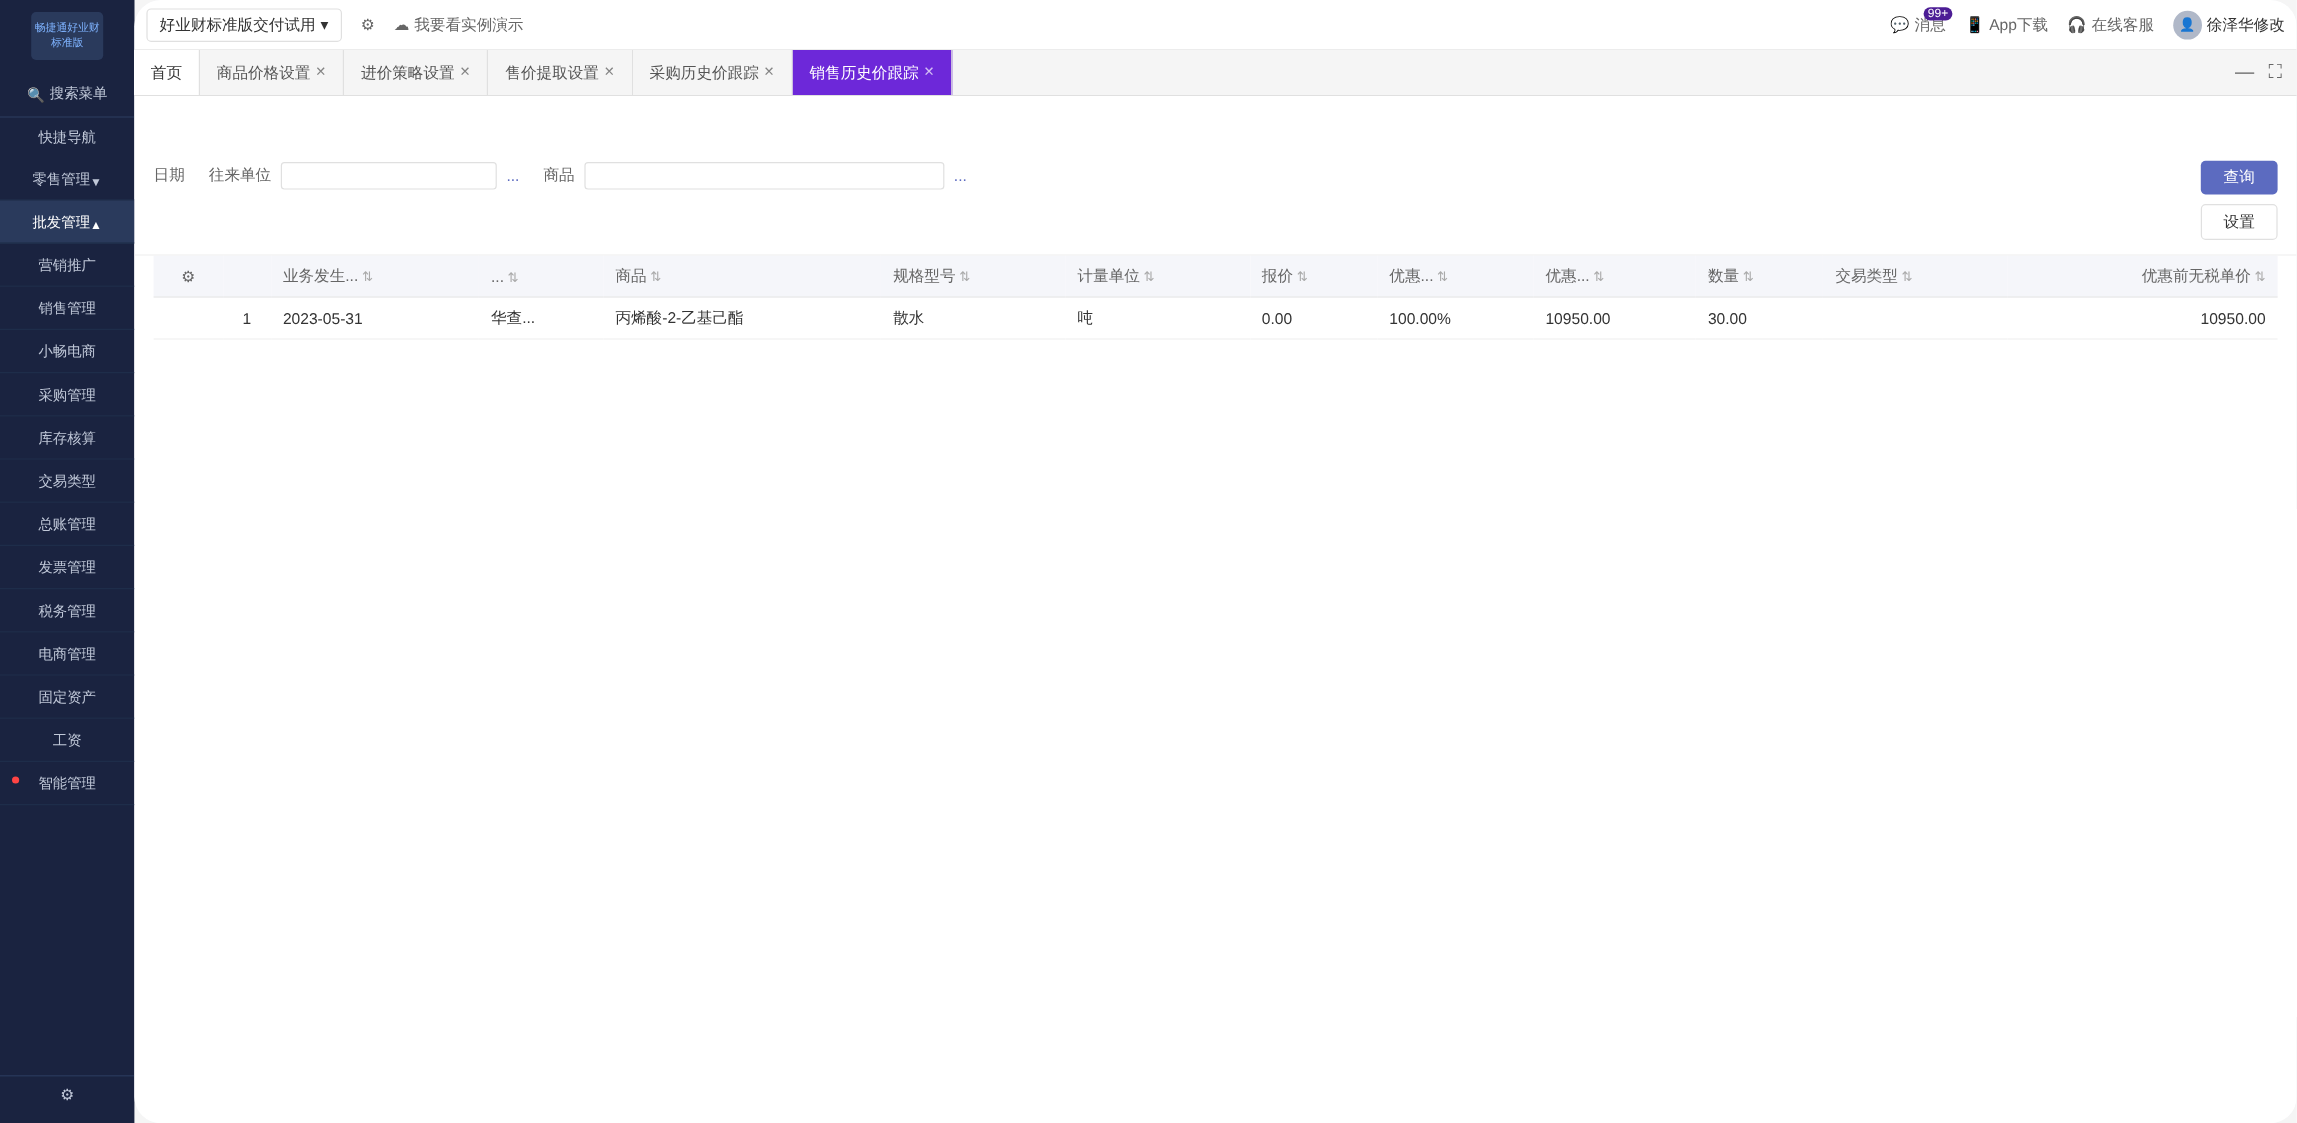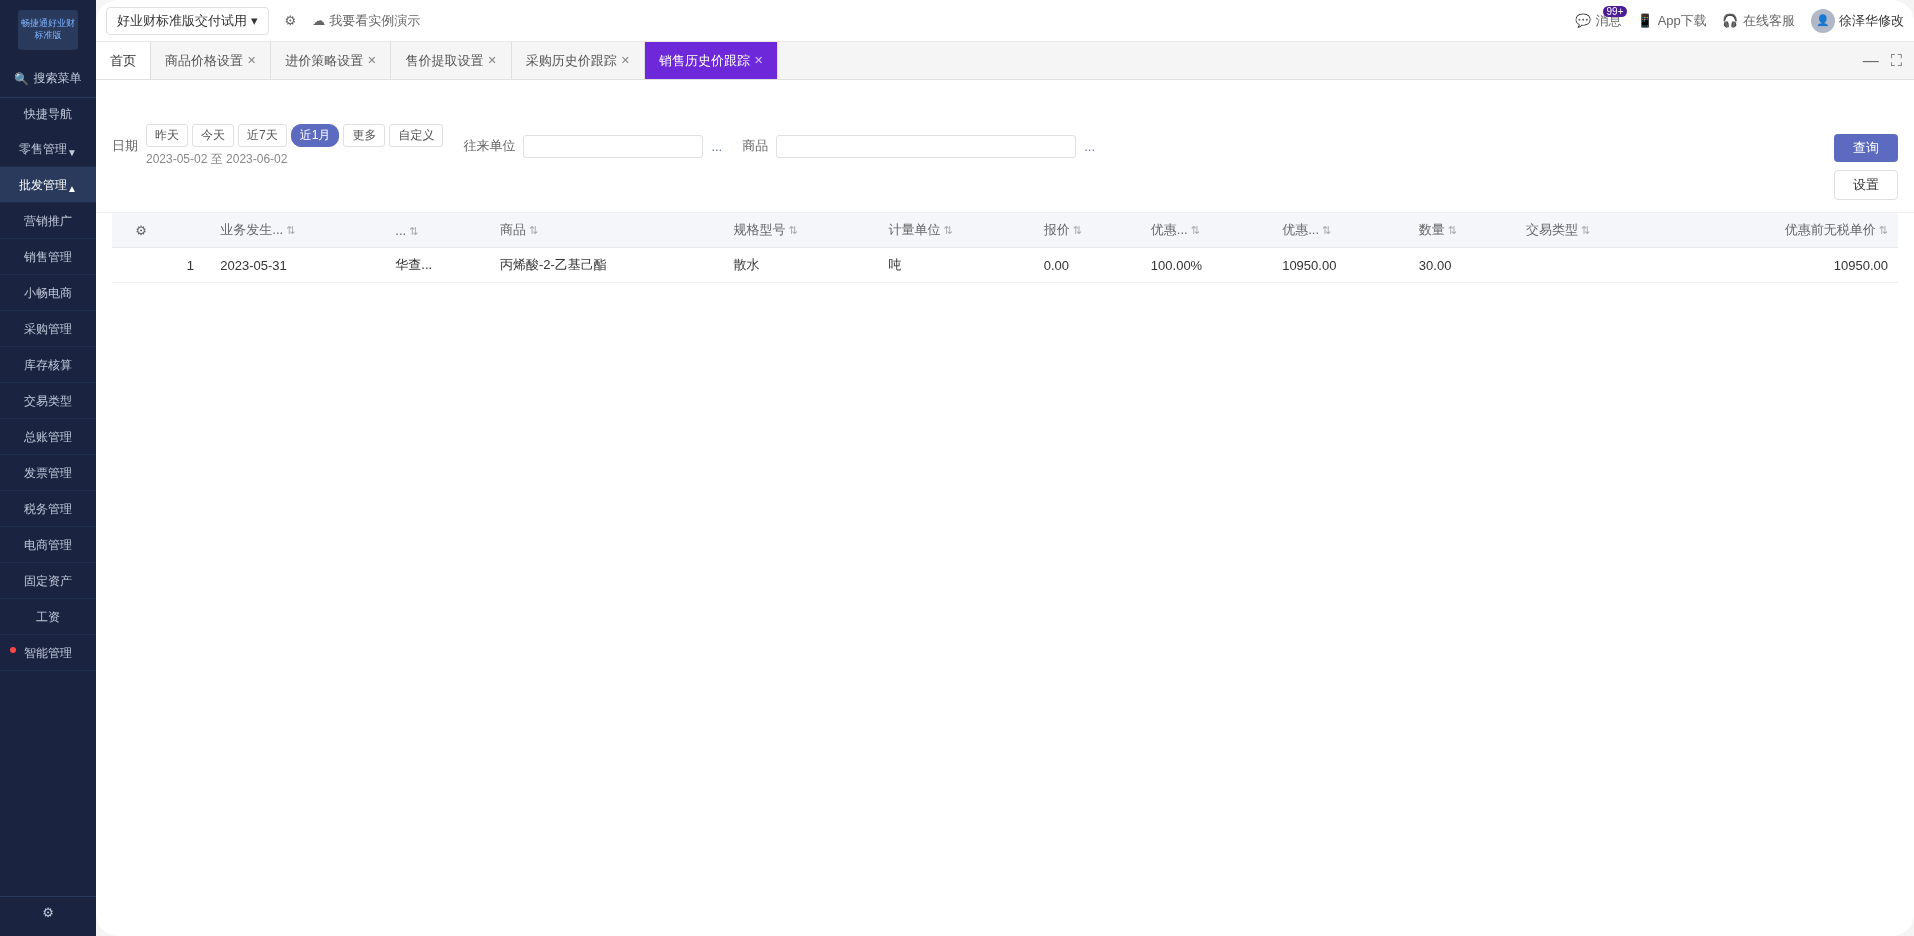--- a/index.html
+++ b/index.html
@@ -1,19 +1,19 @@
 <!DOCTYPE html>
 <html><head>
   <meta charset="utf-8">
   <style>
     * { box-sizing: border-box; margin: 0; padding: 0; }
     body { font-family: "Microsoft YaHei", "PingFang SC", sans-serif; font-size: 13px; background: #f5f5f5; display: flex; height: 100vh; overflow: hidden; }
 
     
-    .sidebar { width: 96px; background: #1a2340; display: flex; flex-direction: column; align-items: center; color: #c0c8d8; flex-shrink: 0; overflow-y: auto; }
+    .sidebar { width: 112px; background: #1a2340; display: flex; flex-direction: column; align-items: center; color: #c0c8d8; flex-shrink: 0; overflow-y: auto; }
     .sidebar-logo { width: 100%; padding: 10px 8px; background: #1a2340; display: flex; flex-direction: column; align-items: center; }
     .sidebar-logo-img { width: 60px; height: 40px; background: #2a3a5c; border-radius: 4px; display: flex; align-items: center; justify-content: center; color: #7fb3ff; font-size: 10px; text-align: center; line-height: 1.3; }
     .sidebar-search { width: 100%; padding: 8px 6px; border-bottom: 1px solid #2a3a5c; }
     .sidebar-search-btn { width: 100%; background: transparent; border: none; color: #c0c8d8; cursor: pointer; font-size: 12px; padding: 4px 0; display: flex; align-items: center; justify-content: center; gap: 4px; }
     .sidebar-nav-btn { width: 100%; background: transparent; border: none; color: #c0c8d8; cursor: pointer; font-size: 12px; padding: 8px 0; display: flex; align-items: center; justify-content: center; gap: 4px; }
     .sidebar-item { width: 100%; display: flex; flex-direction: row; align-items: flex-end; justify-content: center; padding: 10px 0 8px; cursor: pointer; border-bottom: 1px solid #1e2d4a; color: #c0c8d8; font-size: 12px; position: relative; }
     .sidebar-item.active { background: #2a3a5c; color: #fff; }
     .sidebar-item .arrow { font-size: 10px; margin-top: 2px; }
     .sidebar-item.has-dot::before { content: ''; width: 6px; height: 6px; background: #ff4444; border-radius: 50%; position: absolute; left: 10px; top: 12px; }
     .sidebar-bottom { margin-top: auto; padding: 8px 0; }
@@ -217,31 +217,20 @@
       <span class="tabbar-end-btn">⛶</span>
     </div>
   </div>
 
   <div class="content">
 
 
     <div class="filter-area">
       <div class="filter-group">
         <span class="filter-label">日期</span>
-        <div style="display:flex;flex-direction:column;gap:2px;">
-          <div class="filter-date-btns">
-            <button class="date-btn">昨天</button>
-            <button class="date-btn">今天</button>
-            <button class="date-btn">近7天</button>
-            <button class="date-btn active">近1月</button>
-            <button class="date-btn">更多</button>
-            <button class="date-btn">自定义</button>
-          </div>
-          <span class="date-range">2023-05-02 至 2023-06-02</span>
-        </div>
       </div>
       <div class="filter-group">
         <span class="filter-label">往来单位</span>
         <input class="filter-input" type="text" style="">
         <span class="filter-more">...</span>
       </div>
       <div class="filter-group">
         <span class="filter-label">商品</span>
         <input class="filter-input" type="text" style="width: 300px;">
         <span class="filter-more">...</span>

